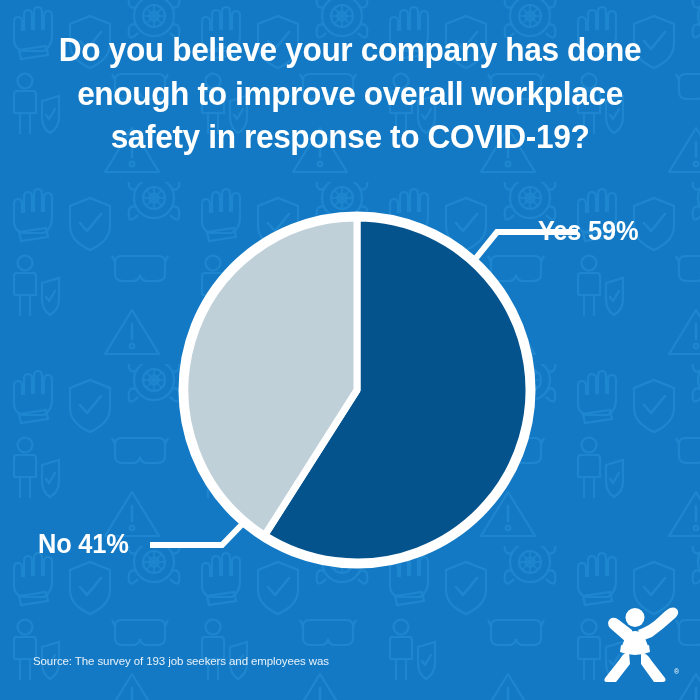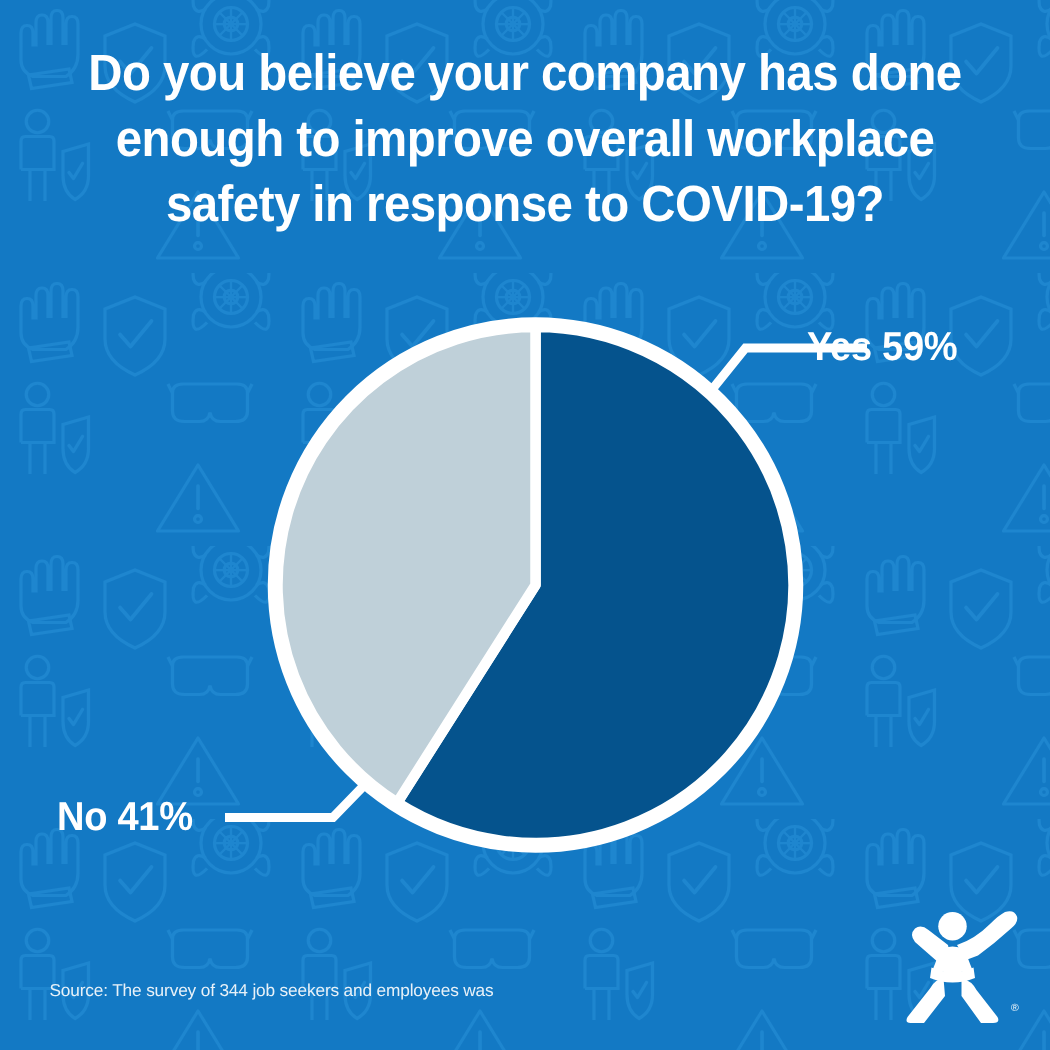--- a/index.html
+++ b/index.html
@@ -170,21 +170,21 @@
 
     <path id="slice-yes" d="M 357 390 L 357.0 218.0 A 172 172 0 1 1 264.8 535.2 Z" fill="#05538d" stroke="#ffffff" stroke-width="7" stroke-linejoin="round"></path>
 
     <path id="slice-no" d="M 357 390 L 264.8 535.2 A 172 172 0 0 1 357.0 218.0 Z" fill="#bfd0d9" stroke="#ffffff" stroke-width="7" stroke-linejoin="round"></path>
   </svg>
 
   <div class="slice-label" id="label-yes">Yes 59%</div>
   <div class="slice-label" id="label-no">No 41%</div>
 
   <div id="source-block">
-    <span class="sline">Source: The survey of 344 job seekers and employees was</span>
+    <span class="sline">Source: The survey of 193 job seekers and employees was</span>
   </div>
 
   <svg id="logo" viewBox="0 0 88 78" xmlns="http://www.w3.org/2000/svg">
     <g fill="#ffffff">
 
       <circle cx="41" cy="13.5" r="9.5"></circle>
 
       <path d="M44 26 Q56 22 66 12 Q72 6 76 4 Q82 2 84 7 Q85 11 80 15 Q69 25 58 33 L50 36 Z"></path>
 
       <path d="M38 26 L25 16 Q20 12 16 15 Q12 19 16 24 L32 38 L40 36 Z"></path>

